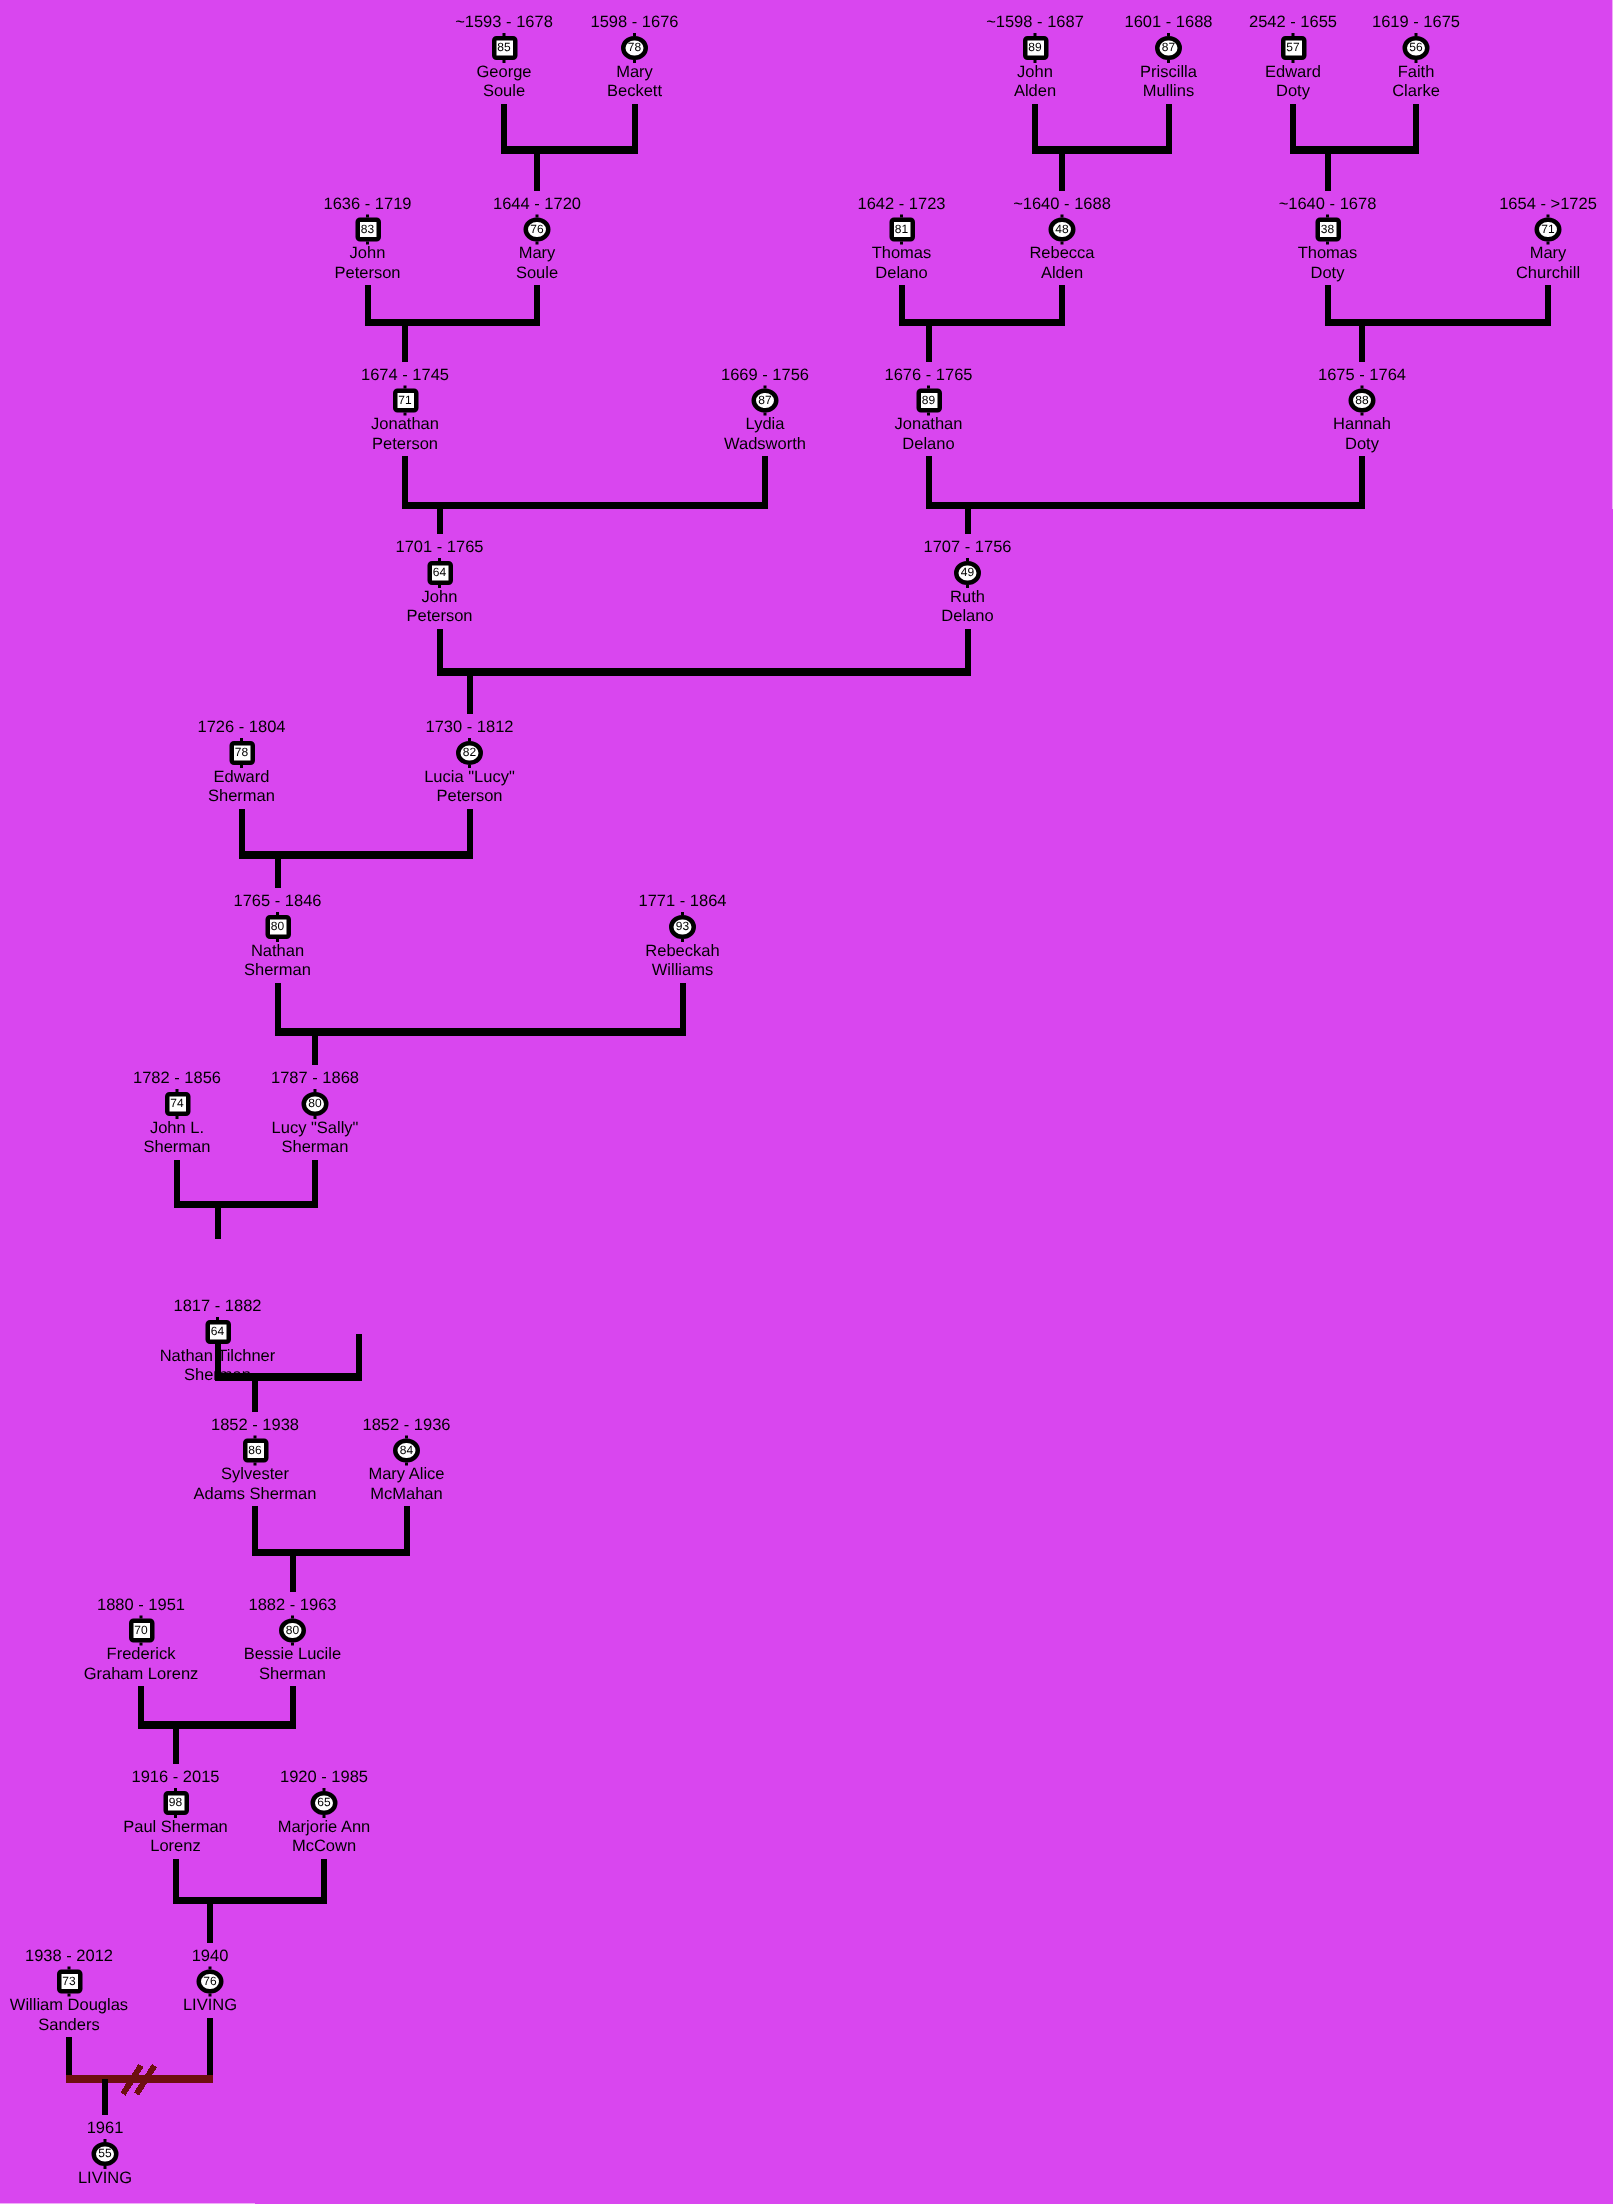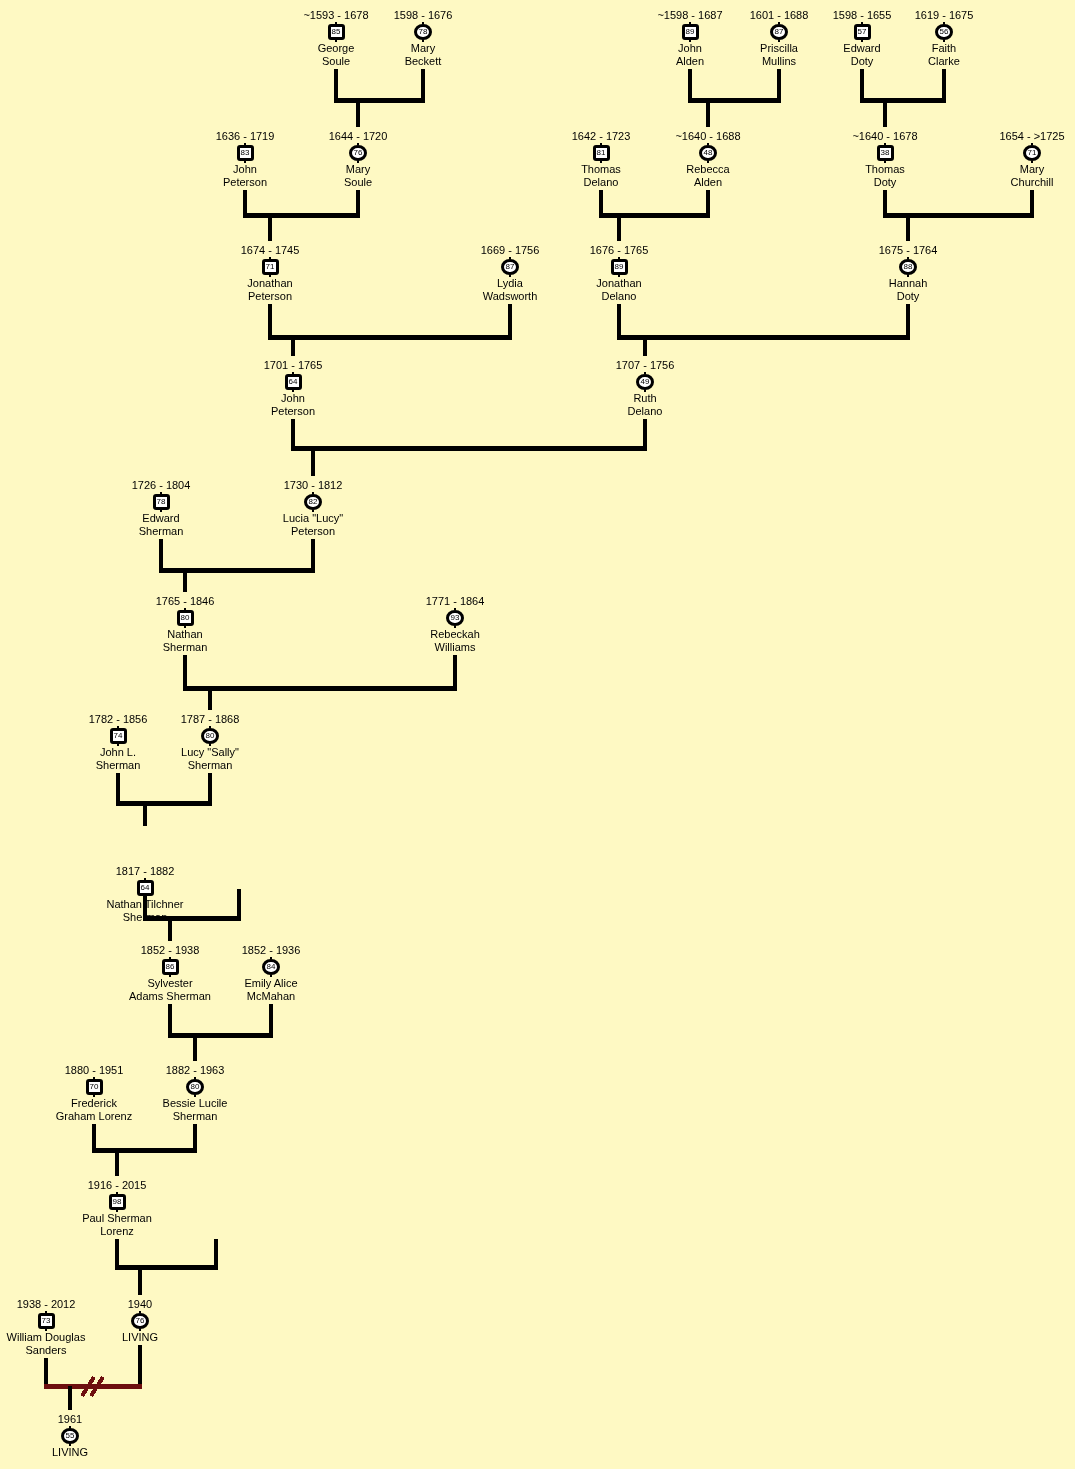--- a/index.html
+++ b/index.html
@@ -1,16 +1,16 @@
 <!DOCTYPE html>
 <html><head>
 <meta charset="utf-8">
 <style>
   html,body{margin:0;padding:0;background:#fff;}
-  #canvas{position:relative;width:1075px;height:1469px;background:#fef9c3;overflow:hidden;
+  #canvas{position:relative;width:1075px;height:1469px;background:#d946ef;overflow:hidden;
           font-family:"Liberation Sans",sans-serif;color:#000;}
   #lines{position:absolute;left:0;top:0;}
   .person{position:absolute;width:120px;text-align:center;cursor:pointer;}
   .dates{font-size:11px;line-height:13px;white-space:nowrap;color:#000;}
   .badge-row{height:20px;display:flex;flex-direction:column;align-items:center;justify-content:center;}
   .tick{width:2px;height:2px;background:#000;}
   .badge{display:flex;align-items:center;justify-content:center;font-size:8px;line-height:1;
          background:#fff;border:3px solid #000;width:11px;height:11px;box-sizing:content-box;color:#000;}
   .male .badge{border-radius:3px;}
   .female .badge{border-radius:50%;width:12px;height:12px;}
@@ -130,21 +130,21 @@
       <div class="dates">1601 - 1688</div>
       <div class="badge-row">
         <span class="tick"></span>
         <span class="badge">87</span>
         <span class="tick"></span>
       </div>
       <div class="pname">Priscilla</div>
       <div class="pname">Mullins</div>
     </div>
     <div class="person male" style="left: 802px; top: 9px;">
-      <div class="dates">1598 - 1655</div>
+      <div class="dates">2542 - 1655</div>
       <div class="badge-row">
         <span class="tick"></span>
         <span class="badge">57</span>
         <span class="tick"></span>
       </div>
       <div class="pname">Edward</div>
       <div class="pname">Doty</div>
     </div>
     <div class="person female" style="left: 884px; top: 9px;">
       <div class="dates">1619 - 1675</div>
@@ -356,21 +356,21 @@
       <div class="pname">Sylvester</div>
       <div class="pname">Adams Sherman</div>
     </div>
     <div class="person female" style="left: 211px; top: 944px;">
       <div class="dates">1852 - 1936</div>
       <div class="badge-row">
         <span class="tick"></span>
         <span class="badge">84</span>
         <span class="tick"></span>
       </div>
-      <div class="pname">Emily Alice</div>
+      <div class="pname">Mary Alice</div>
       <div class="pname">McMahan</div>
     </div>
     <div class="person male" style="left: 34px; top: 1064px;">
       <div class="dates">1880 - 1951</div>
       <div class="badge-row">
         <span class="tick"></span>
         <span class="badge">70</span>
         <span class="tick"></span>
       </div>
       <div class="pname">Frederick</div>
@@ -388,20 +388,30 @@
     </div>
     <div class="person male" style="left: 57px; top: 1179px;">
       <div class="dates">1916 - 2015</div>
       <div class="badge-row">
         <span class="tick"></span>
         <span class="badge">98</span>
         <span class="tick"></span>
       </div>
       <div class="pname">Paul Sherman</div>
       <div class="pname">Lorenz</div>
+    </div>
+    <div class="person female" style="left: 156px; top: 1179px;">
+      <div class="dates">1920 - 1985</div>
+      <div class="badge-row">
+        <span class="tick"></span>
+        <span class="badge">65</span>
+        <span class="tick"></span>
+      </div>
+      <div class="pname">Marjorie Ann</div>
+      <div class="pname">McCown</div>
     </div>
     <div class="person male" style="left: -14px; top: 1298px;">
       <div class="dates">1938 - 2012</div>
       <div class="badge-row">
         <span class="tick"></span>
         <span class="badge">73</span>
         <span class="tick"></span>
       </div>
       <div class="pname">William Douglas</div>
       <div class="pname">Sanders</div>

